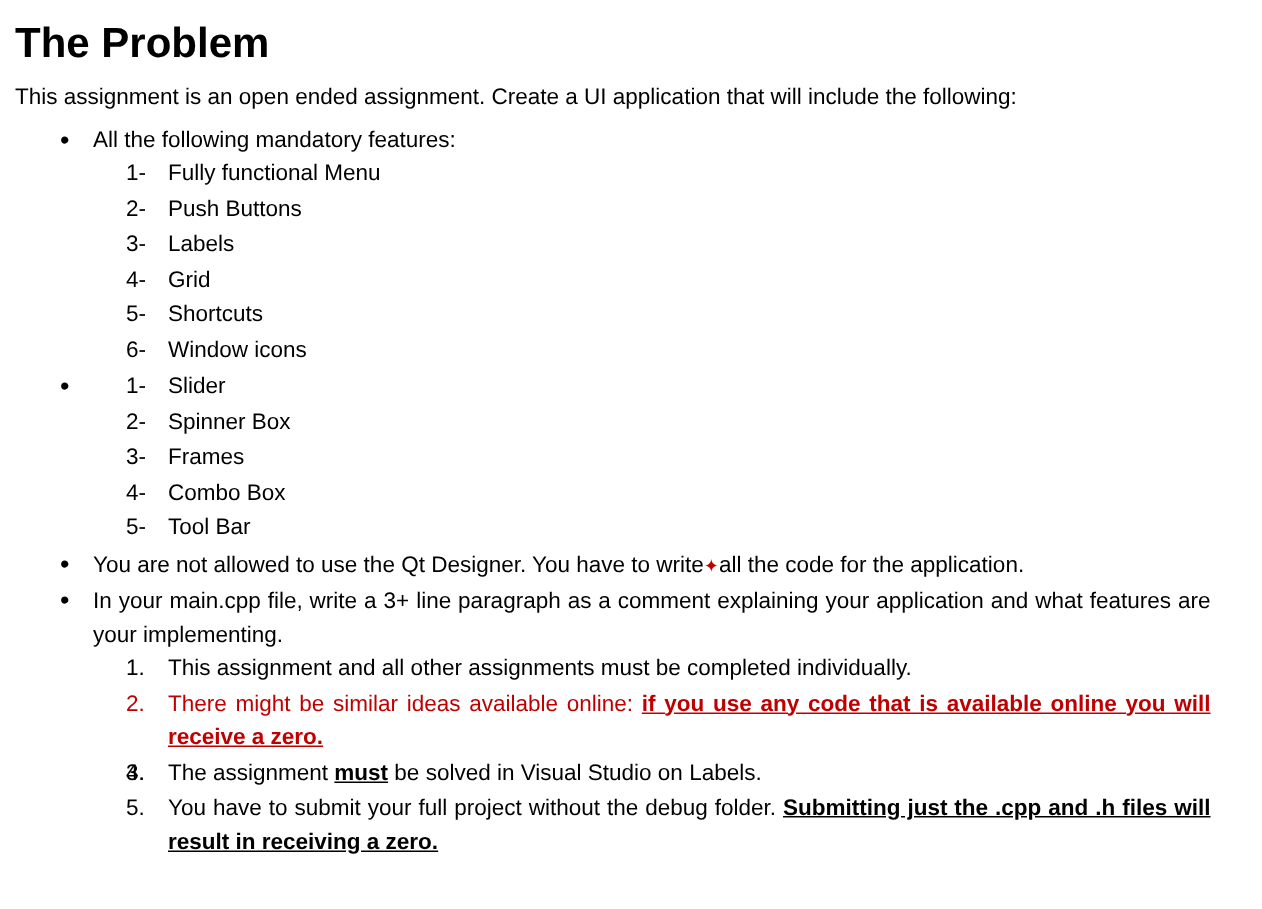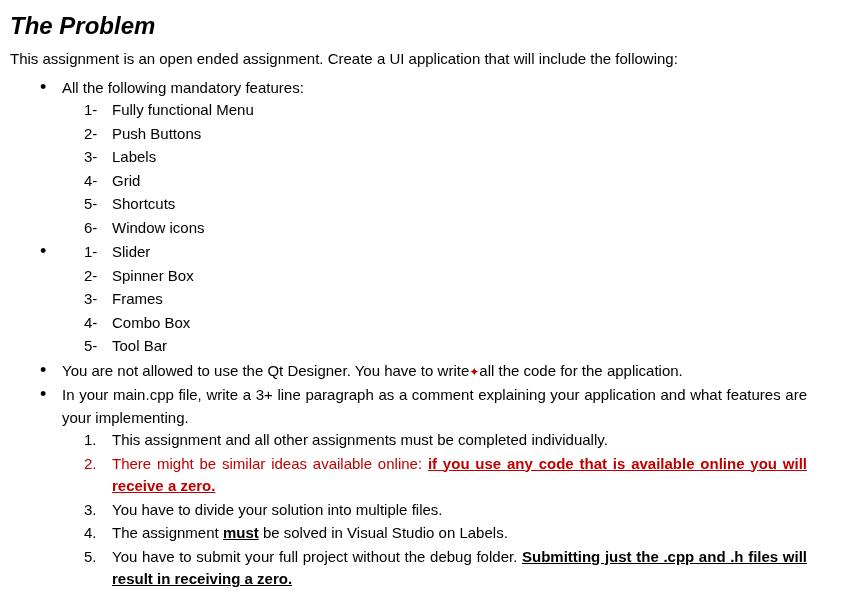--- a/index.html
+++ b/index.html
@@ -11,24 +11,23 @@
       font-family: "Century Gothic", "Futura", Arial, sans-serif;
       font-size: 15px;
       color: #000;
       background: #fff;
       width: 841px;
       height: 606px;
       padding: 8px 10px;
       line-height: 1.5;
     }
     .title {
-      font-size: 24px;
+      font-size: 28px;
       font-weight: bold;
       margin-bottom: 4px;
-      font-style: italic;
     }
     .intro {
       margin-bottom: 6px;
     }
     ul.bullets {
       list-style: none;
       padding-left: 30px;
     }
     ul.bullets > li {
       position: relative;
@@ -118,19 +117,19 @@
     <span>You are not allowed to use the Qt Designer. You have to write</span><span class="star">✦</span><span>all the code for the application.</span>
   </li>
 
   <li class="justify">
     <span>In your main.cpp file, write a 3+ line paragraph as a comment explaining your application and what features are your implementing.</span>
 
 
     <ol class="numbered indent-block">
       <li><span class="num">1<span>.</span></span><span>This assignment and all other assignments must be completed individually.</span></li>
       <li class="red"><span class="num">2<span>.</span></span><span>There might be similar ideas available online: </span><span class="bold-underline">if you use any code that is available online you will receive a zero.</span></li>
-      <li><span class="num">3<span>.</span></span><span>You have to divide your solution into multiple files.</span></li>
+      <li><span class="num">3<span>.</span></span></li>
       <li><span class="num">4<span>.</span></span><span>The assignment </span><span class="bold-underline">must</span><span> be solved in Visual Studio on Labels.</span></li>
       <li><span class="num">5<span>.</span></span><span>You have to submit your full project without the debug folder. </span><span class="bold-underline">Submitting just the .cpp and .h files will result in receiving a zero.</span></li>
     </ol>
   </li>
 
 </ul>
 
 </body></html>

